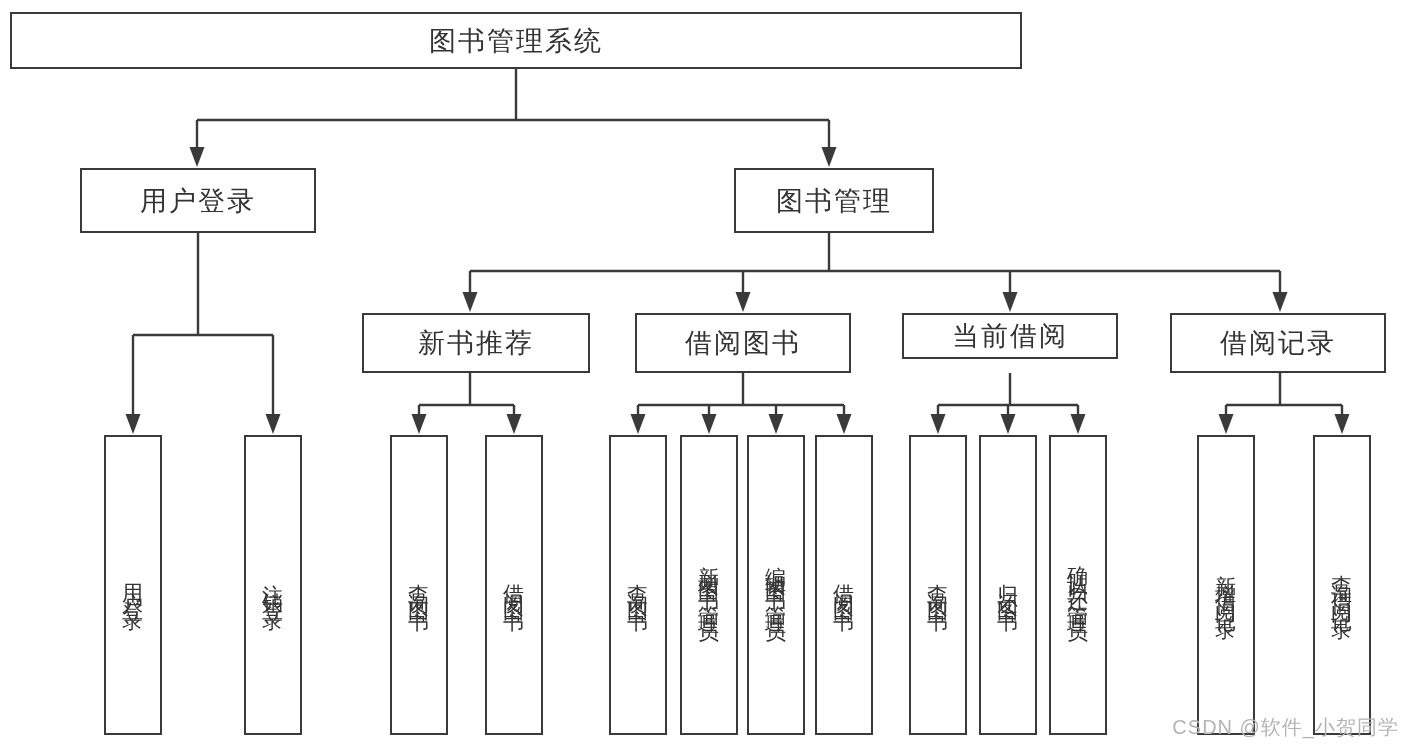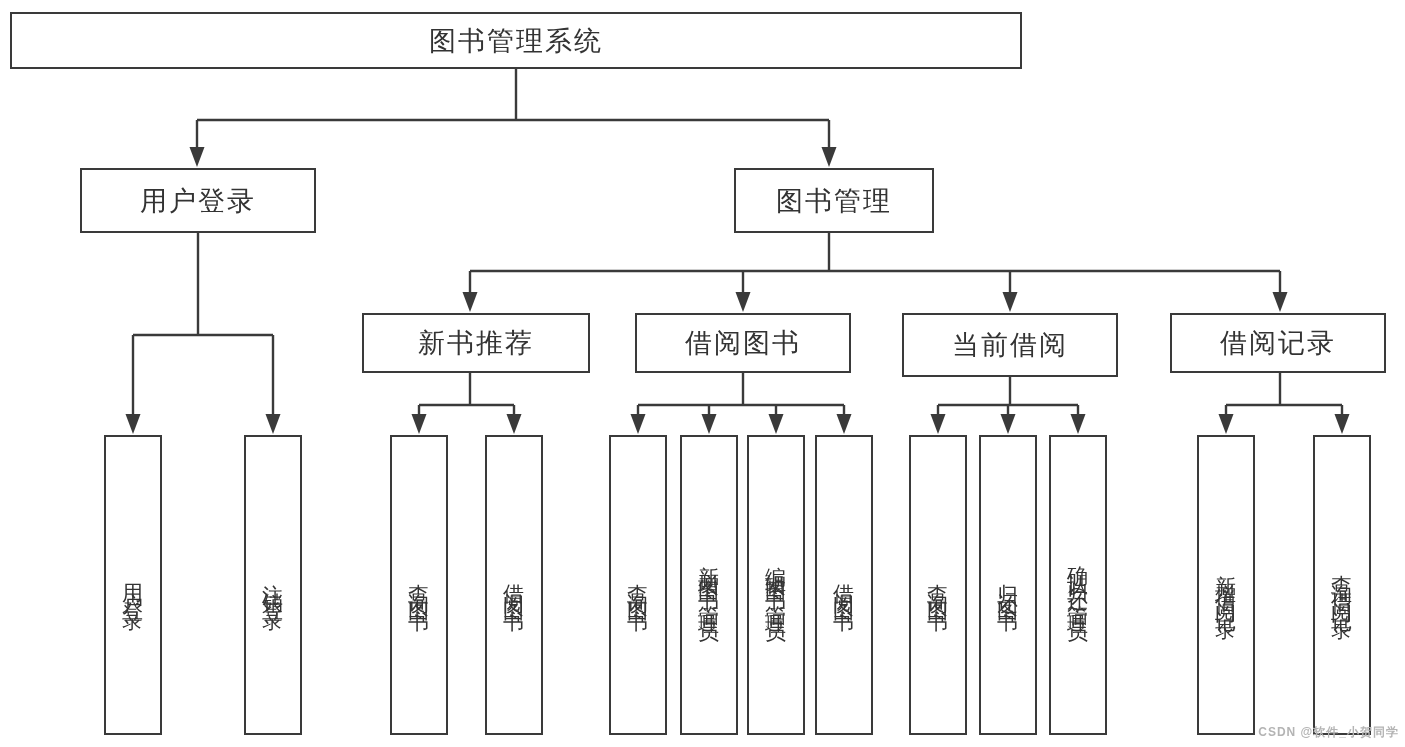--- a/index.html
+++ b/index.html
@@ -44,25 +44,24 @@
     letter-spacing: 9px;
     line-height: 1;
     text-align: center;
   }
   .vbox.tight { letter-spacing: 8px; }
   #watermark {
     position: absolute;
     right: 6px;
     bottom: 6px;
     z-index: 3;
-    font-size: 12px;
+    font-size: 20px;
     color: var(--watermark);
     letter-spacing: 1px;
     white-space: nowrap;
-    font-weight: bold;
   }
 </style>
 </head>
 <body>
 
 <div id="canvas">
 
   <svg id="connectors" viewBox="0 0 1405 747" xmlns="http://www.w3.org/2000/svg">
 
     <path d="M516 69 V120 M197 120 H829"></path>
@@ -118,21 +117,21 @@
       <polygon points="1334.5,414 1349.5,414 1342,434"></polygon>
   </svg>
 
   <div class="box" style="left:10px; top:12px; width:1012px; height:57px;">图书管理系统</div>
 
   <div class="box" style="left:80px; top:168px; width:236px; height:65px;">用户登录</div>
   <div class="box" style="left:734px; top:168px; width:200px; height:65px;">图书管理</div>
 
   <div class="box" style="left:362px; top:313px; width:228px; height:60px;">新书推荐</div>
   <div class="box" style="left:635px; top:313px; width:216px; height:60px;">借阅图书</div>
-  <div class="box" style="left:902px; top:313px; width:216px; height:64px;font-family:Liberation Mono, monospace;">当前借阅</div>
+  <div class="box" style="left:902px; top:313px; width:216px; height:46px;font-family:Liberation Mono, monospace;">当前借阅</div>
   <div class="box" style="left:1170px; top:313px; width:216px; height:60px;">借阅记录</div>
 
   <div class="box vbox" style="left:104px; top:435px; width:58px; height:300px;">用户登录</div>
   <div class="box vbox" style="left:244px; top:435px; width:58px; height:300px;">注销登录</div>
 
   <div class="box vbox" style="left:390px; top:435px; width:58px; height:300px;">查询图书</div>
   <div class="box vbox" style="left:485px; top:435px; width:58px; height:300px;">借阅图书</div>
 
   <div class="box vbox" style="left:609px; top:435px; width:58px; height:300px;">查询图书</div>
   <div class="box vbox tight" style="left:680px; top:435px; width:58px; height:300px;">新增图书（管理员）</div>

